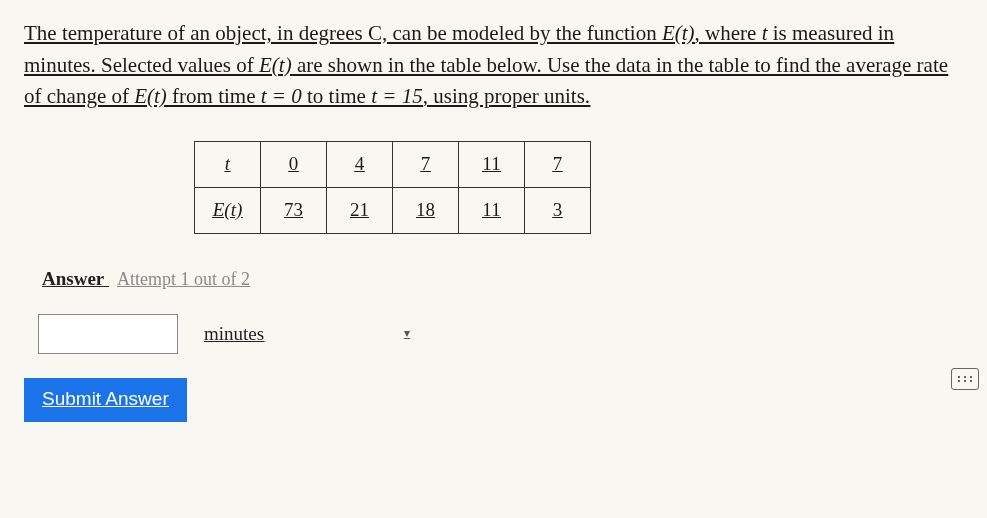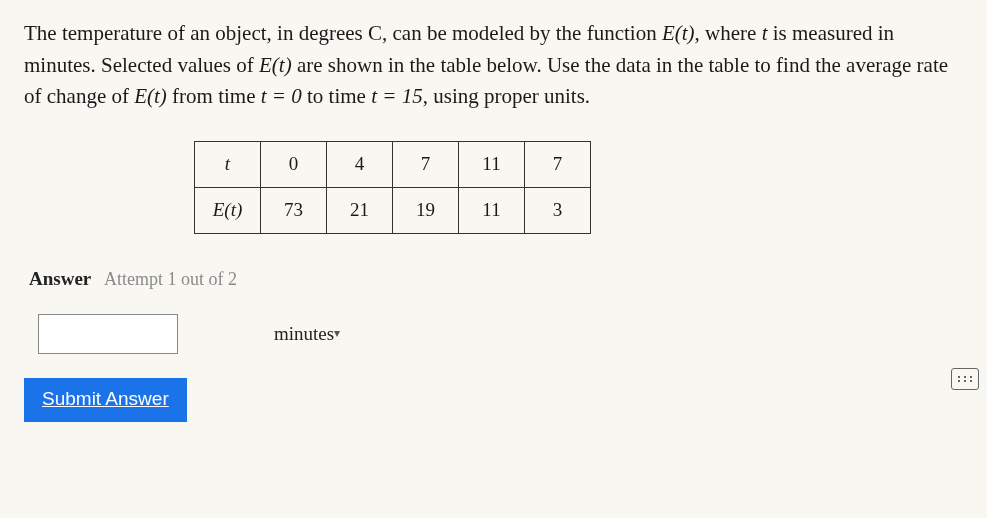--- a/index.html
+++ b/index.html
@@ -1,15 +1,15 @@
 <!DOCTYPE html>
 <html><head>
 <meta charset="utf-8">
 <style>
-  * { box-sizing: border-box; margin: 0; padding: 0; }
+  * { box-sizing: border-box; margin: 0; padding: 0; text-decoration: underline; }
   body {
     width: 987px;
     height: 518px;
     background: #f9f7f2;
     font-family: Georgia, 'Times New Roman', serif;
     color: #1a1a1a;
     padding: 18px 24px 0 24px;
     overflow: hidden;
     font-size: 20px;
   }
@@ -20,33 +20,33 @@
     margin: 28px 0 34px 170px;
   }
   .data-table td {
     border: 1px solid #333;
     width: 66px;
     height: 46px;
     text-align: center;
     font-size: 19px;
   }
   .data-table td.rowhead { font-style: italic; }
-  .answer-line { margin: 8px 0 24px 5px; font-size: 19px; }
+  .answer-line { margin: 8px 0 24px 18px; font-size: 19px; }
   .answer-label { font-weight: bold; color: #222; }
   .attempt-text { color: #8a8a8a; margin-left: 8px; font-size: 18px; }
   .input-row { display: flex; align-items: center; margin: 0 0 24px 14px; gap: 14px; }
   .answer-input {
     width: 140px; height: 40px;
     border: 1px solid #888;
     background: #fff;
     font-size: 18px;
     padding: 4px 8px;
   }
   .unit-select {
-    display: flex; align-items: center; justify-content: center;
+    display: flex; align-items: center; justify-content: space-between;
     width: 230px; height: 40px;
     padding: 0 12px;
     font-size: 19px;
     color: #222;
     cursor: pointer;
   }
   .chevron { color: #555; font-size: 12px; }
   .submit-btn {
     background: #1a73e8;
     color: #fff;
@@ -93,21 +93,21 @@
     <td>0</td>
     <td>4</td>
     <td>7</td>
     <td>11</td>
     <td>7</td>
   </tr>
   <tr>
     <td class="rowhead">E(t)</td>
     <td>73</td>
     <td>21</td>
-    <td>19</td>
+    <td>18</td>
     <td>11</td>
     <td>3</td>
   </tr>
 </tbody>
   </table>
 
 <div class="answer-line">
   <span class="answer-label">Answer</span>
   <span class="attempt-text">Attempt 1 out of 2</span>
 </div>

